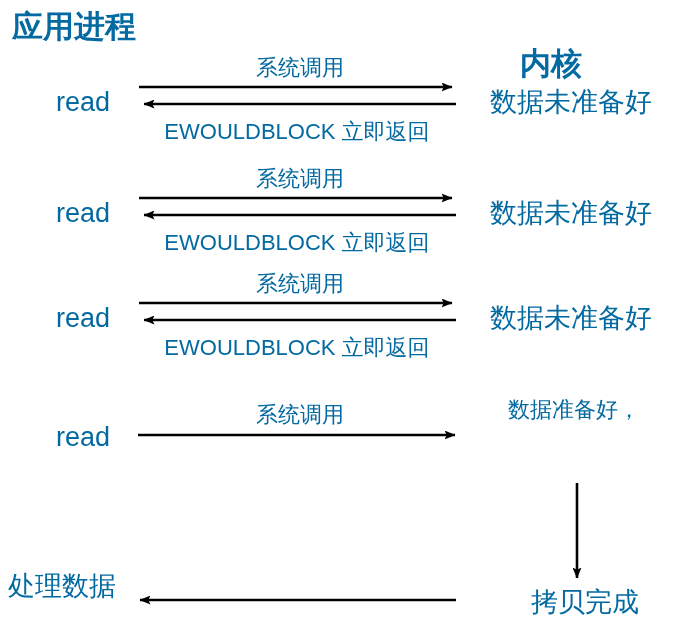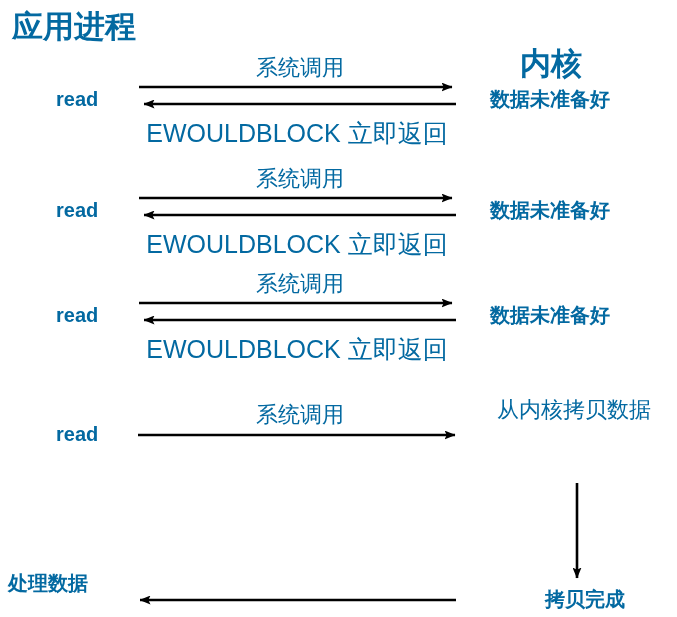--- a/index.html
+++ b/index.html
@@ -23,29 +23,29 @@
     white-space: nowrap;
     line-height: 1;
     color: #0369a1;
   }
   .col-title {
     font-size: 31px;
     font-weight: bold;
     letter-spacing: 0px;
   }
   .side-label {
-    font-size: 20px;
-    font-weight: bold;
+    font-size: 27px;
+    font-weight: normal;
   }
   .arrow-label {
     font-size: 22px;
     font-weight: normal;
   }
   .arrow-label-mono {
-    font-size: 25px;
+    font-size: 22px;
     font-weight: normal;
     text-align: center;
   }
   .kernel-note {
     font-size: 22px;
     font-weight: normal;
     text-align: center;
     line-height: 31px;
   }
   .center-x {
@@ -91,21 +91,21 @@
 
   <div class="lbl side-label" style="left:490px; top:305px;">数据未准备好</div>
 
   <div class="lbl arrow-label-mono center-x" style="left:297px; top:337px;">EWOULDBLOCK 立即返回</div>
 
   <div class="lbl arrow-label center-x" style="left:300px; top:404px;">系统调用</div>
 
   <div class="lbl side-label" style="left:56px; top:424px;">read</div>
 
   <div class="lbl kernel-note center-x" style="left:574px; top:394px;">
-    <div>从内核拷贝数据</div>
+    <div>数据准备好，</div>
   </div>
 
 
   <div class="lbl side-label" style="left:8px; top:573px;">处理数据</div>
 
   <div class="lbl side-label center-x" style="left:585px; top:589px;">拷贝完成</div>
 
   <svg class="overlay" viewBox="0 0 677 617">
     <defs>
       <marker id="ahR" markerWidth="11" markerHeight="9" refX="10.5" refY="4.5" orient="auto" markerUnits="userSpaceOnUse">

